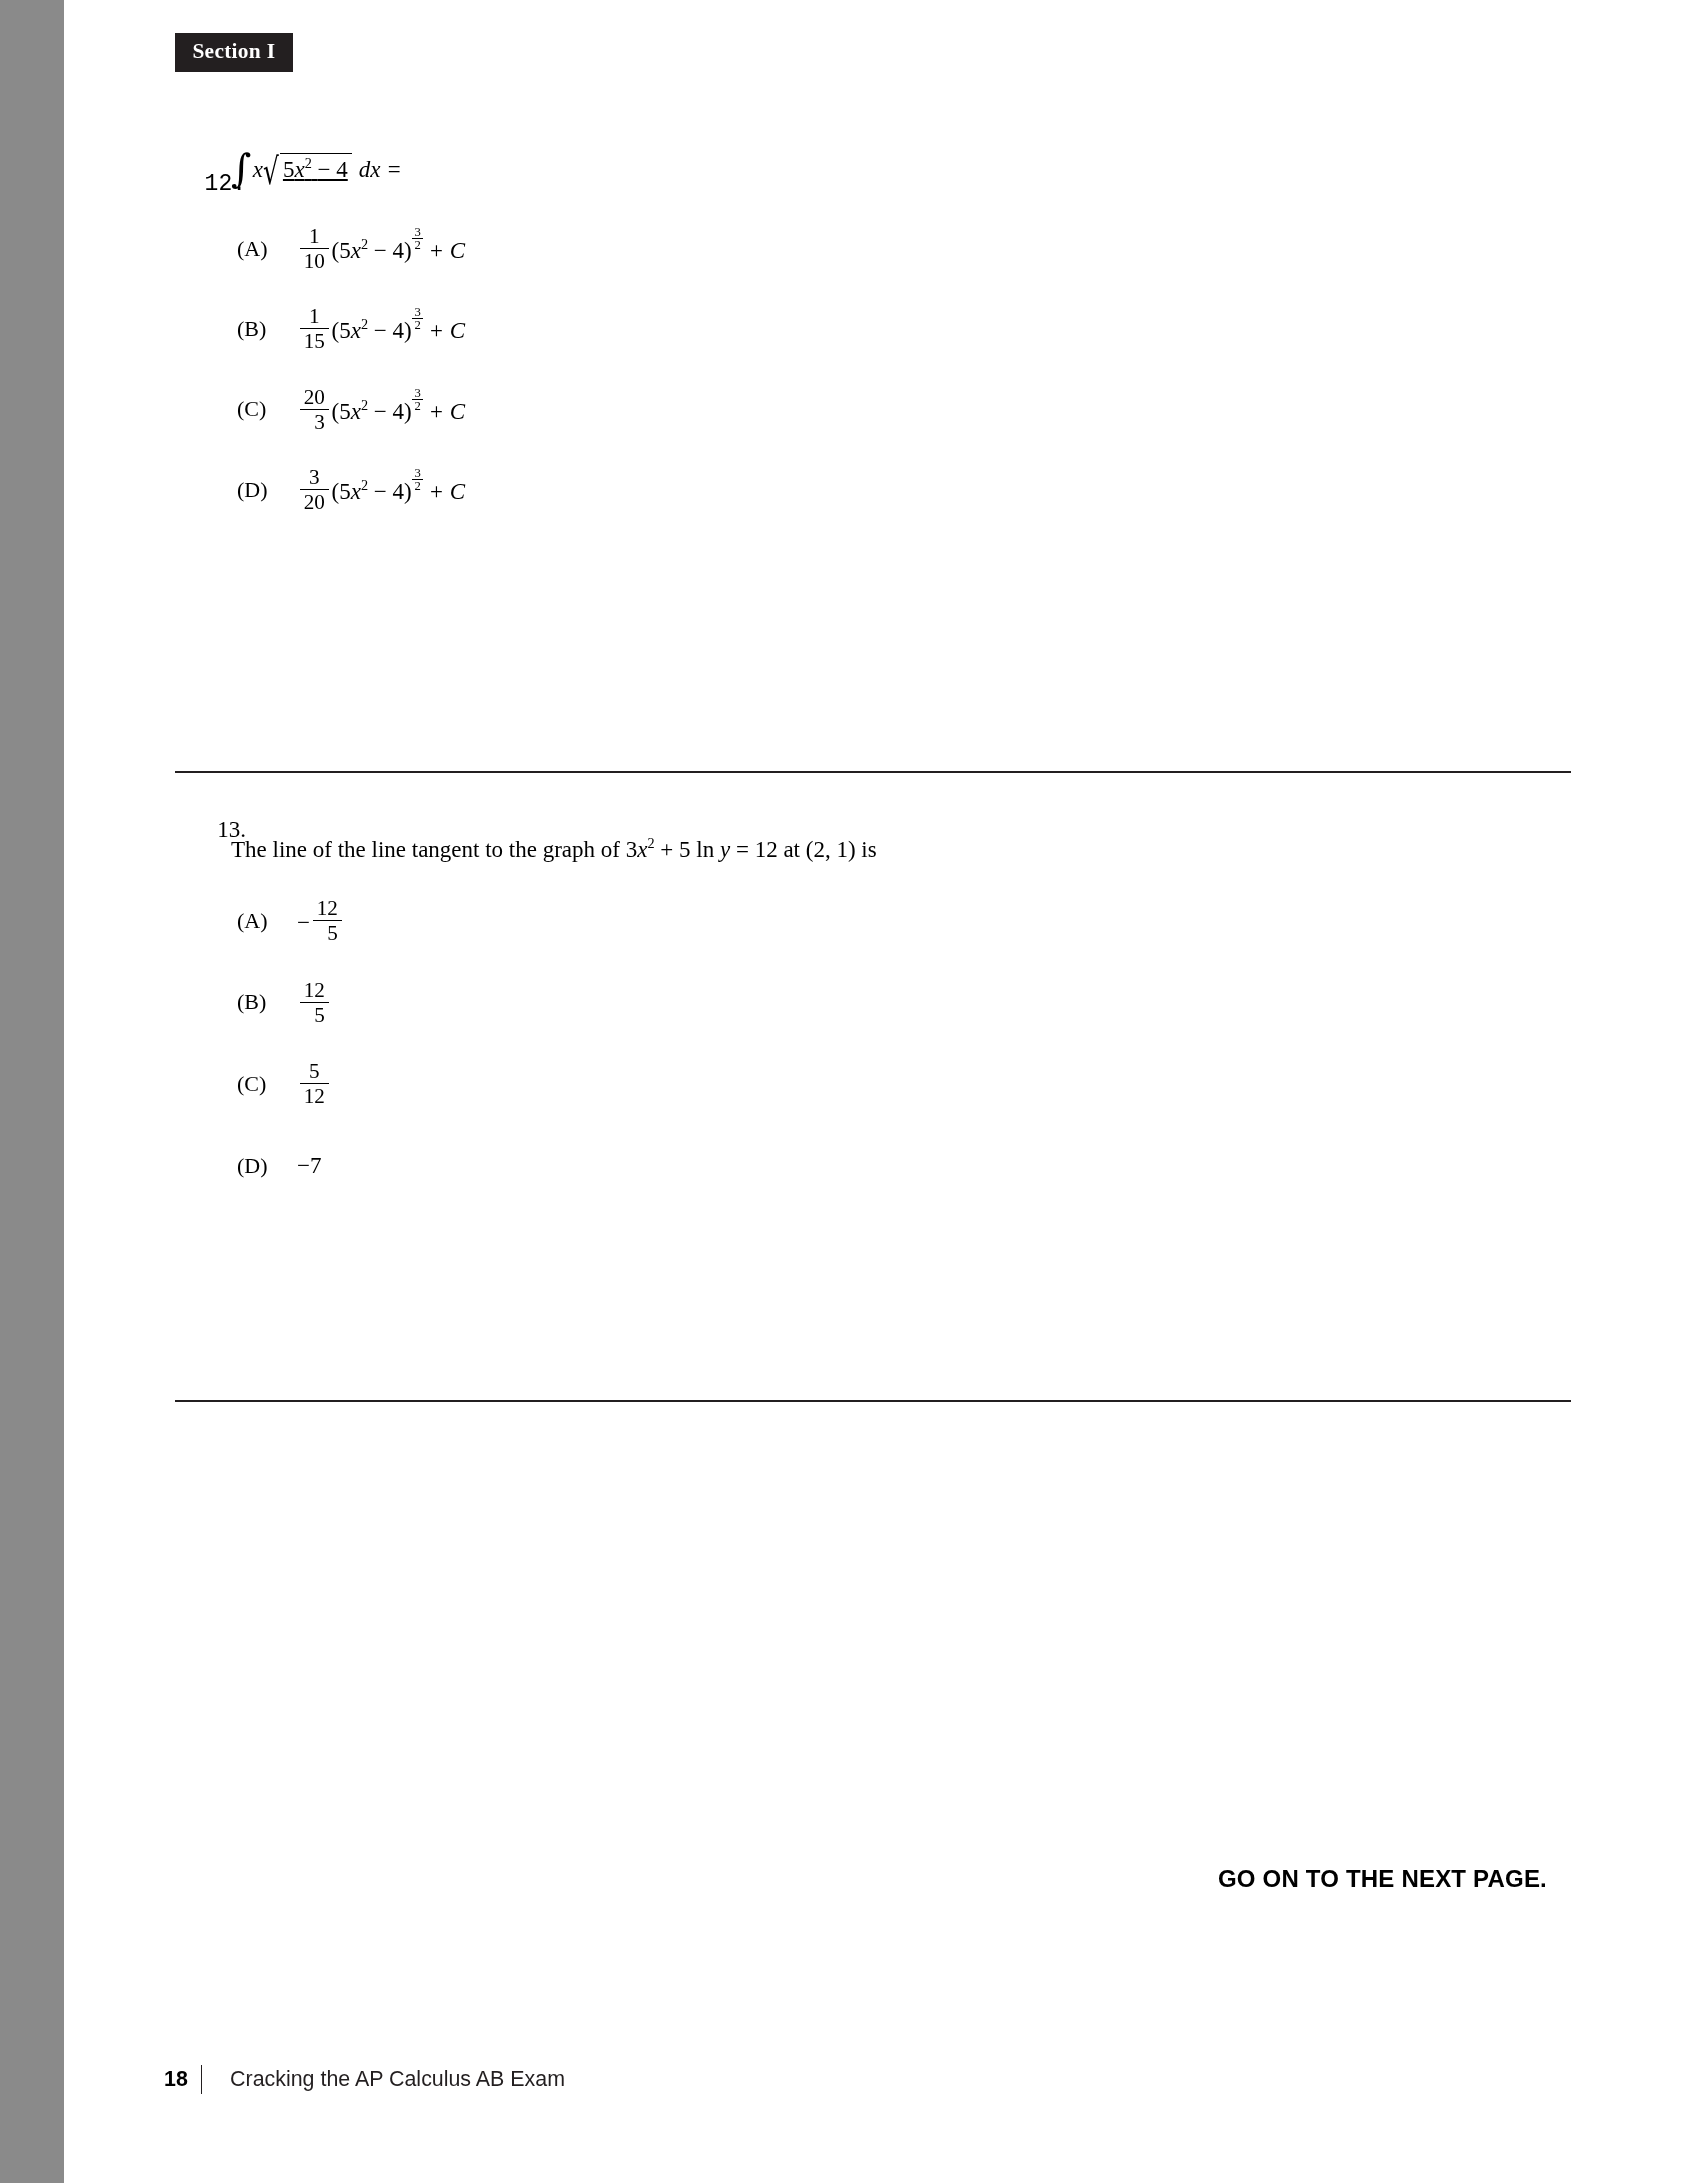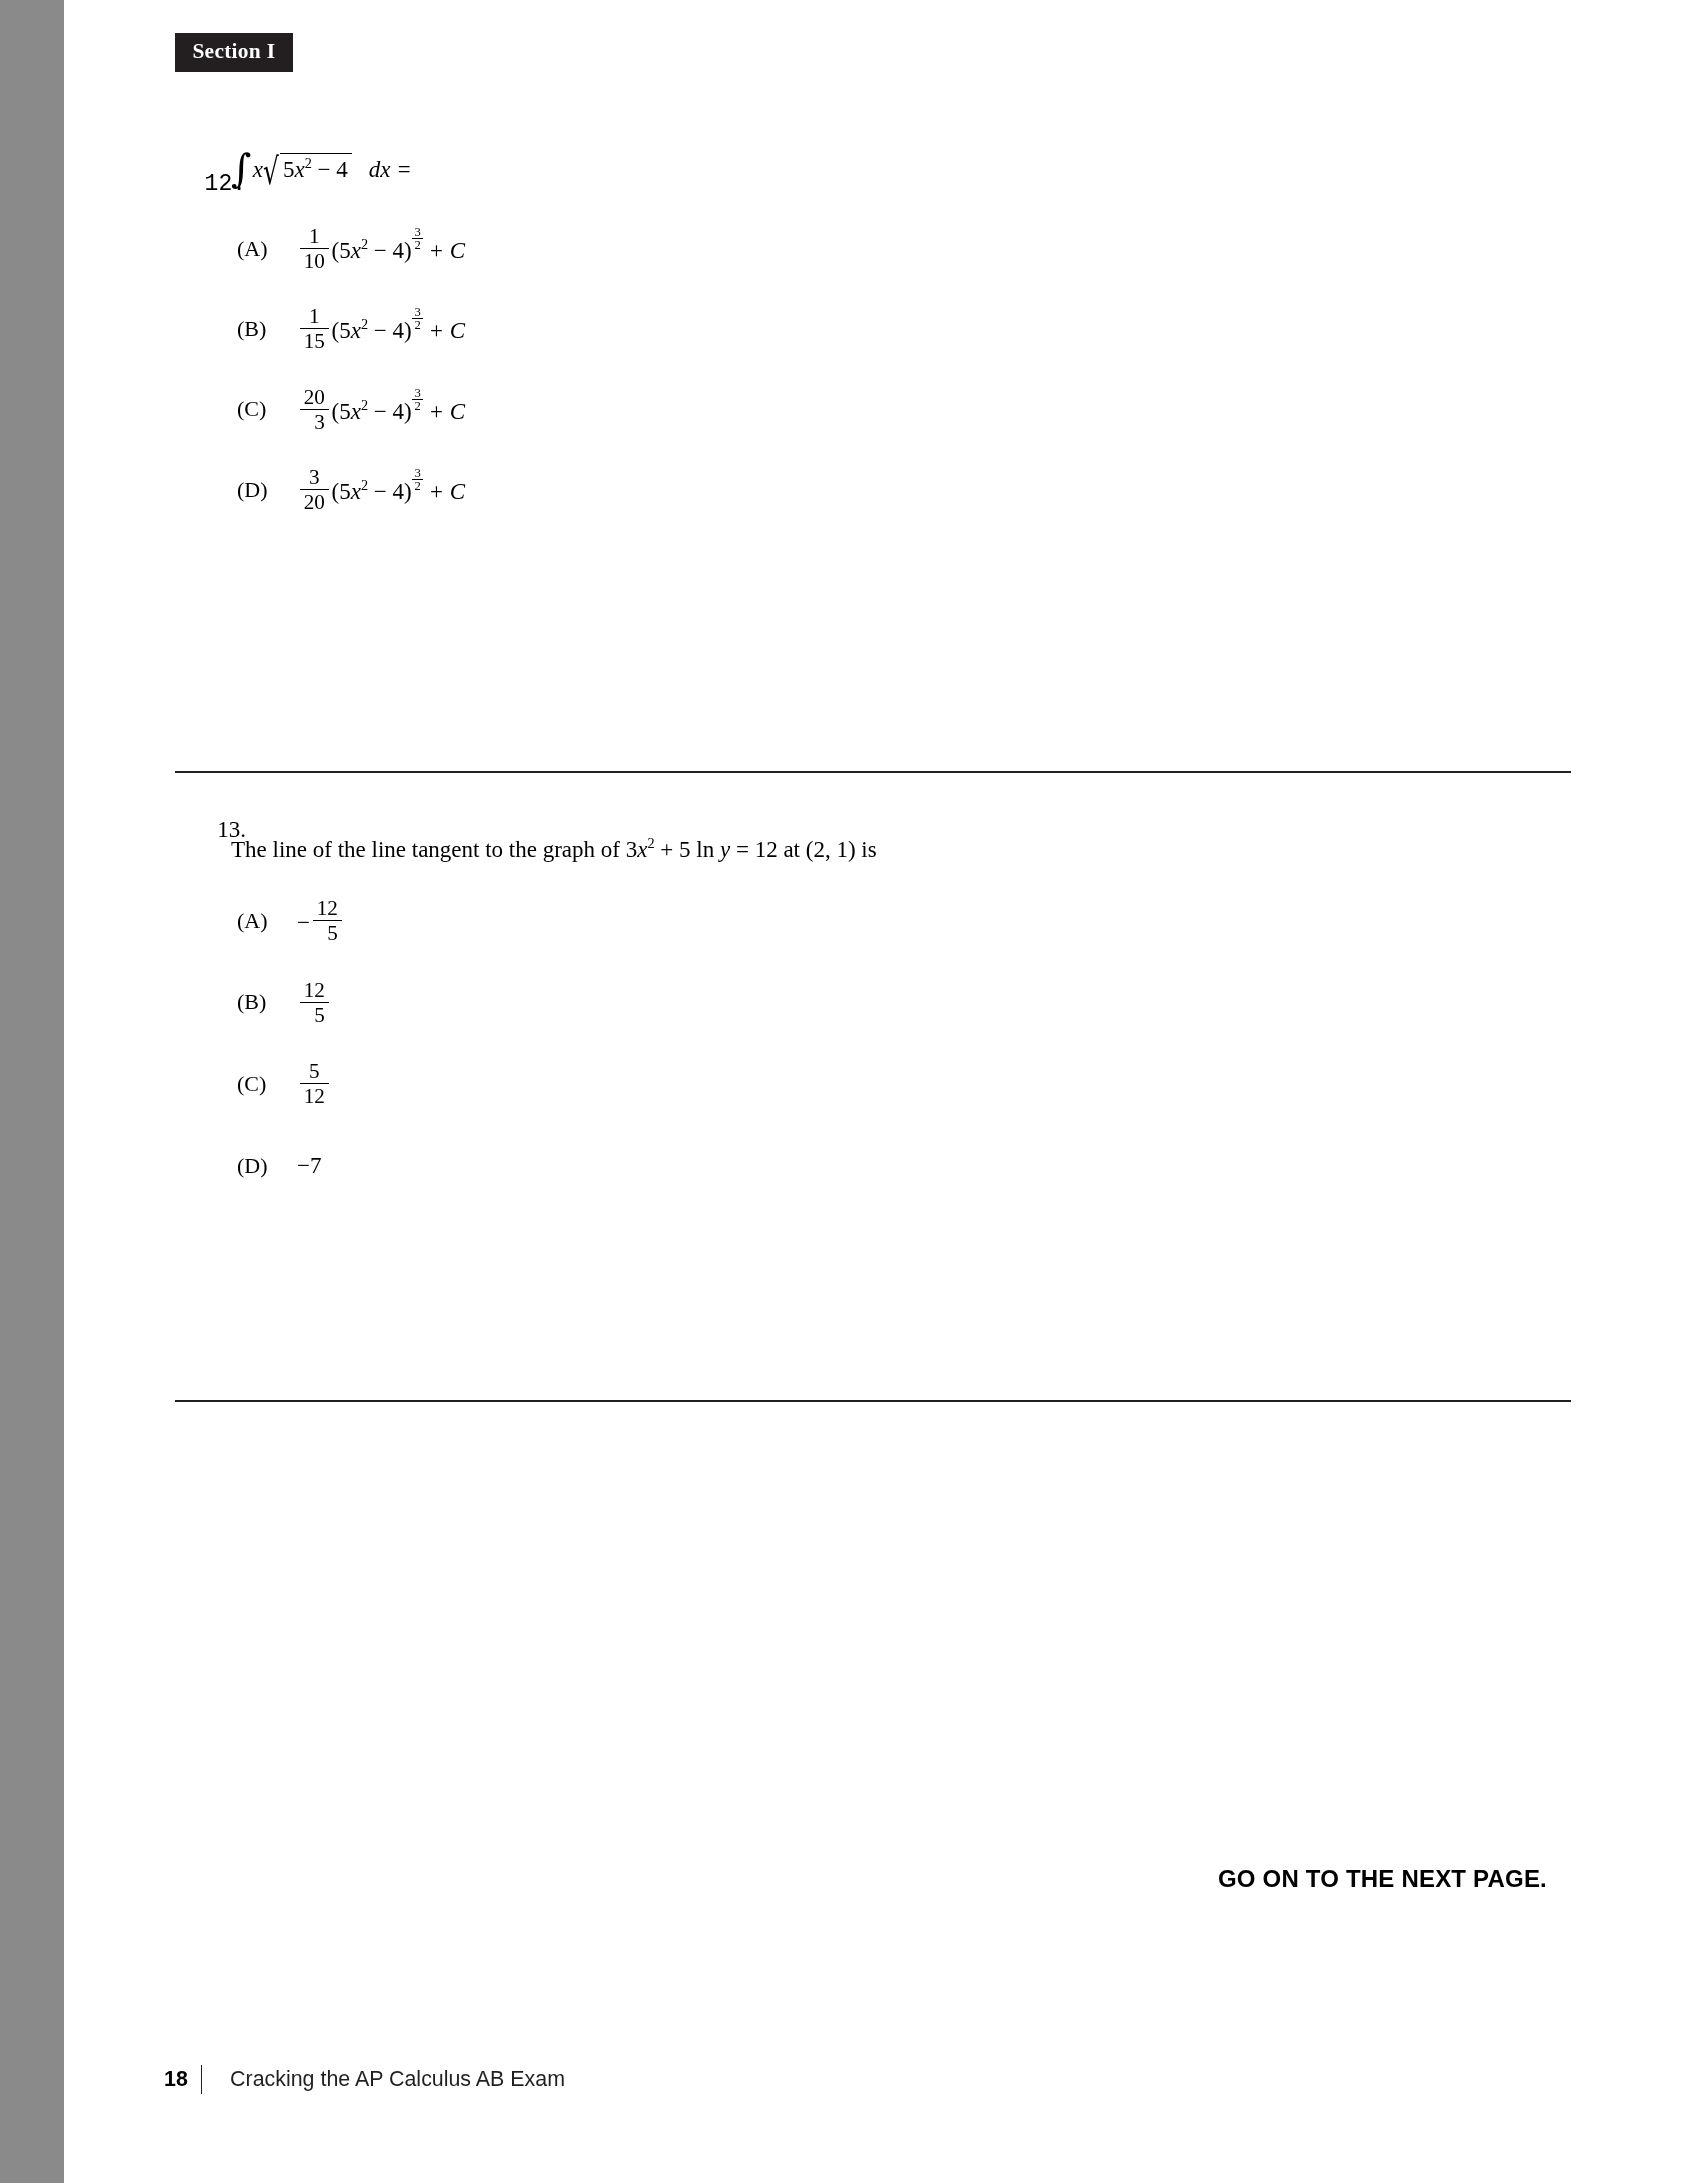--- a/index.html
+++ b/index.html
@@ -152,20 +152,21 @@
     top: -4px;
     font-size: 31px;
     font-family: "DejaVu Serif", serif;
     transform: scaleX(0.8) scaleY(1.18);
     transform-origin: left top;
   }
   .radical > .rad-content {
     display: inline-block;
     border-top: 1.3px solid #000;
     padding: 1.3px 4px 0 2.7px;
+    text-decoration: underline;
   }
 
   
   .rule {
     position: absolute;
     left: 111px;
     width: 1396px;
     height: 0;
     border-top: 2px solid #231f20;
   }
@@ -214,21 +215,21 @@
 
 <div class="page-body">
 
   <div class="section-tag">Section I</div>
 
   <div class="question">
 
     <div class="q-number" style="top: 171px; font-family: Liberation Mono, monospace;">12.</div>
 
     <div class="q-stem" style="top: 153px;">
-      <span class="intsign">∫</span><span class="mi">x</span><span class="radical"><span class="rad-glyph">√</span><span class="rad-content"><span>5</span><span class="mi">x</span><span class="sup-n">2</span>&nbsp;<span>− 4</span></span></span><span class="mi" style="margin-left:17px;">dx =</span>
+      <span class="intsign">∫</span><span class="mi">x</span><span class="radical"><span class="rad-glyph">√</span><span class="rad-content"><span>5</span><span class="mi">x</span><span class="sup-n">2</span>&nbsp;<span>− 4</span></span></span><span class="mi" style="margin-left:7px;">dx =</span>
     </div>
 
     <div class="choice-label" style="top: 236px;">(A)</div>
     <div class="choice-body" style="top: 225px;">
       <span class="frac"><span class="num">1</span><span class="den">10</span></span><span>(5</span><span class="mi">x</span><span class="sup-n">2</span>&nbsp;<span>− 4)</span><span class="expfrac"><span class="num">3</span><span class="den">2</span></span>&nbsp;<span class="mi">+ C</span>
     </div>
 
     <div class="choice-label" style="top: 316px;">(B)</div>
     <div class="choice-body" style="top: 305px;">
       <span class="frac"><span class="num">1</span><span class="den">15</span></span><span>(5</span><span class="mi">x</span><span class="sup-n">2</span>&nbsp;<span>− 4)</span><span class="expfrac"><span class="num">3</span><span class="den">2</span></span>&nbsp;<span class="mi">+ C</span>

